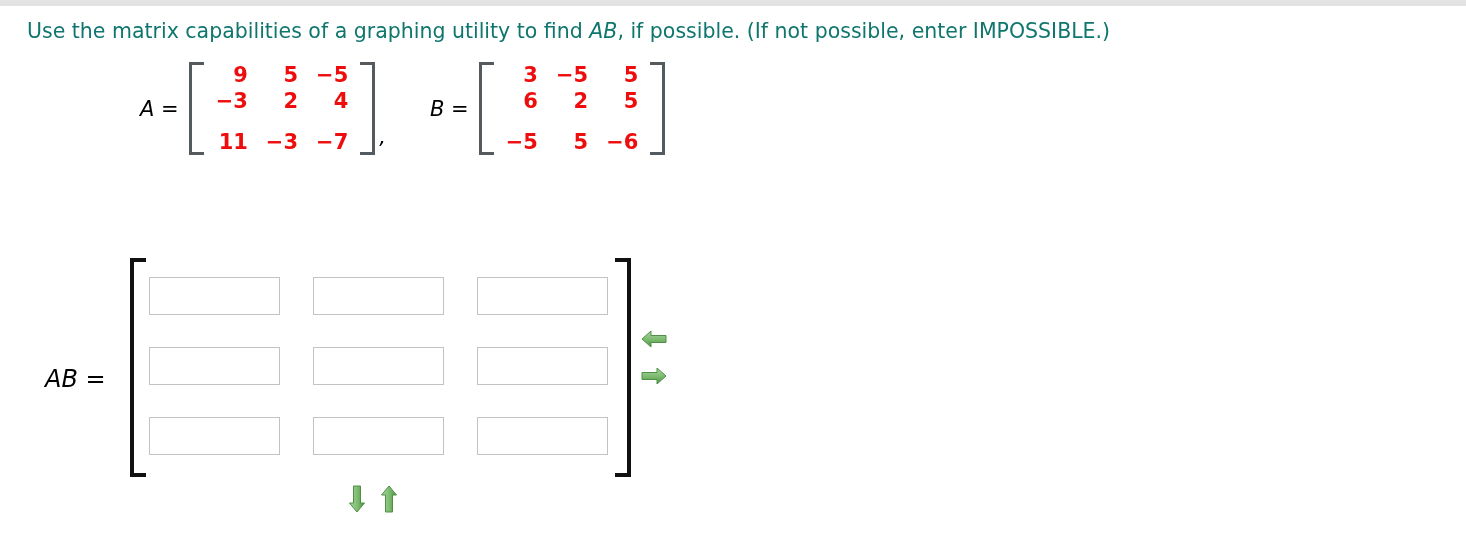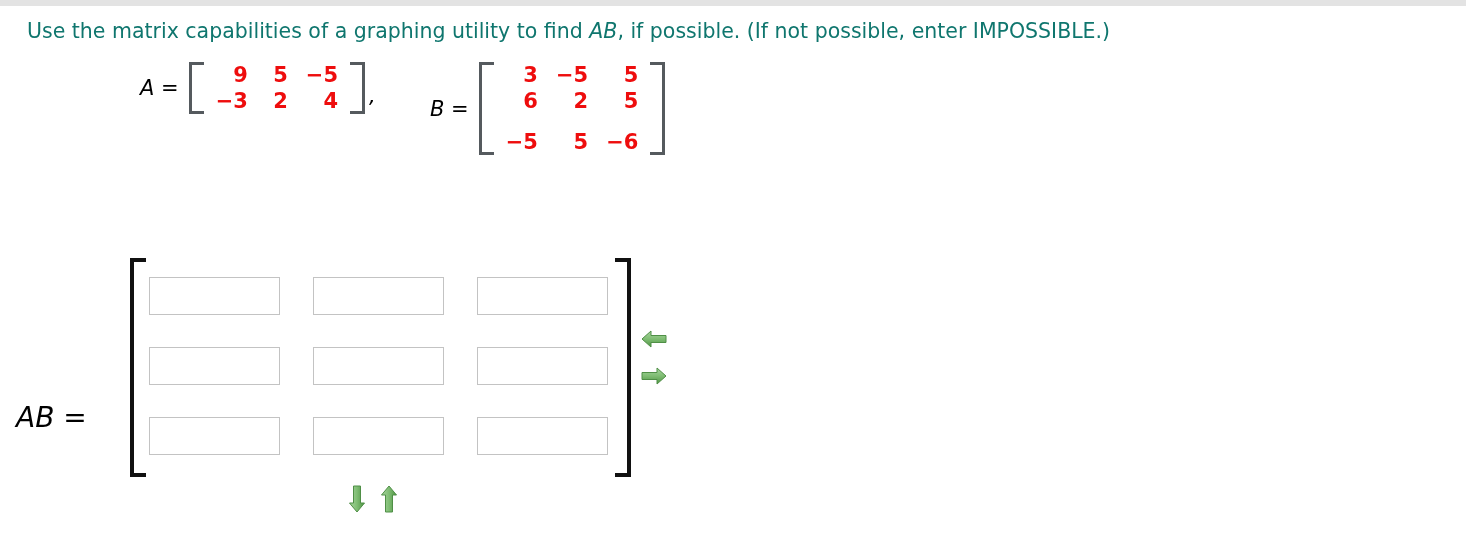--- a/index.html
+++ b/index.html
@@ -111,26 +111,25 @@
   
   .answer-area {
     position: absolute;
     top: 258px;
     left: 0;
     width: 1466px;
     height: 270px;
   }
   .ab-label {
     position: absolute;
-    left: 16px;
+    left: 45px;
     top: 107px;
-    font-size: 28px;
+    font-size: 24px;
     font-style: italic;
     white-space: nowrap;
-    margin-top: 36px;
   }
   .ans-bracket {
     position: absolute;
     width: 16px;
     height: 219px;
     top: 0;
   }
   .ans-bracket::before,
   .ans-bracket::after {
     content: "";
@@ -227,20 +226,25 @@
       <tbody>
           <tr>
         <td>9</td>
         <td>5</td>
         <td>−5</td>
       </tr>
       <tr>
         <td>−3</td>
         <td>2</td>
         <td>4</td>
+      </tr>
+      <tr class="last-row">
+        <td>11</td>
+        <td>−3</td>
+        <td>−7</td>
       </tr>
     </tbody>
       </table>
     <div class="bracket right">
         <span></span>
       </div>
     <span class="comma">,</span>
   </div>
 
   <div class="mat-block" style="left:430px; top:0px;">

